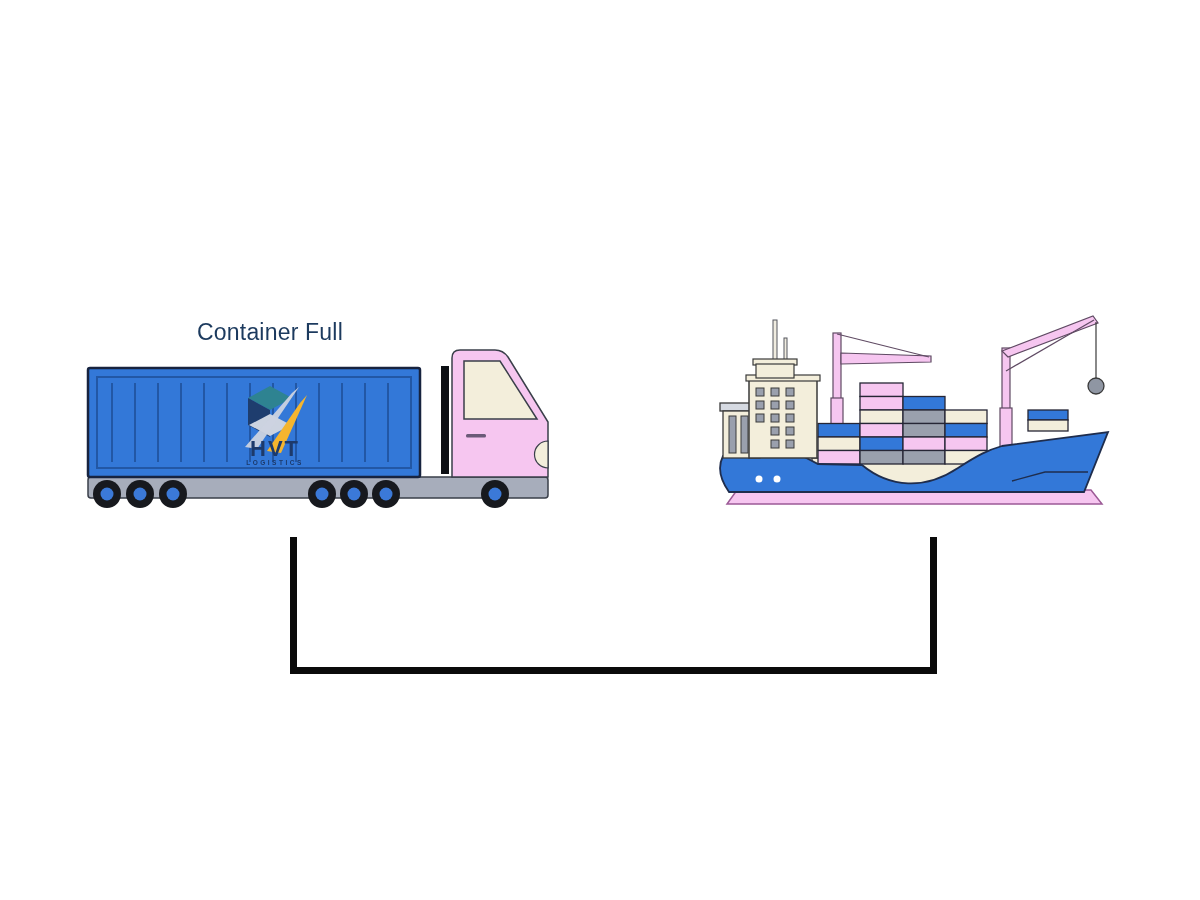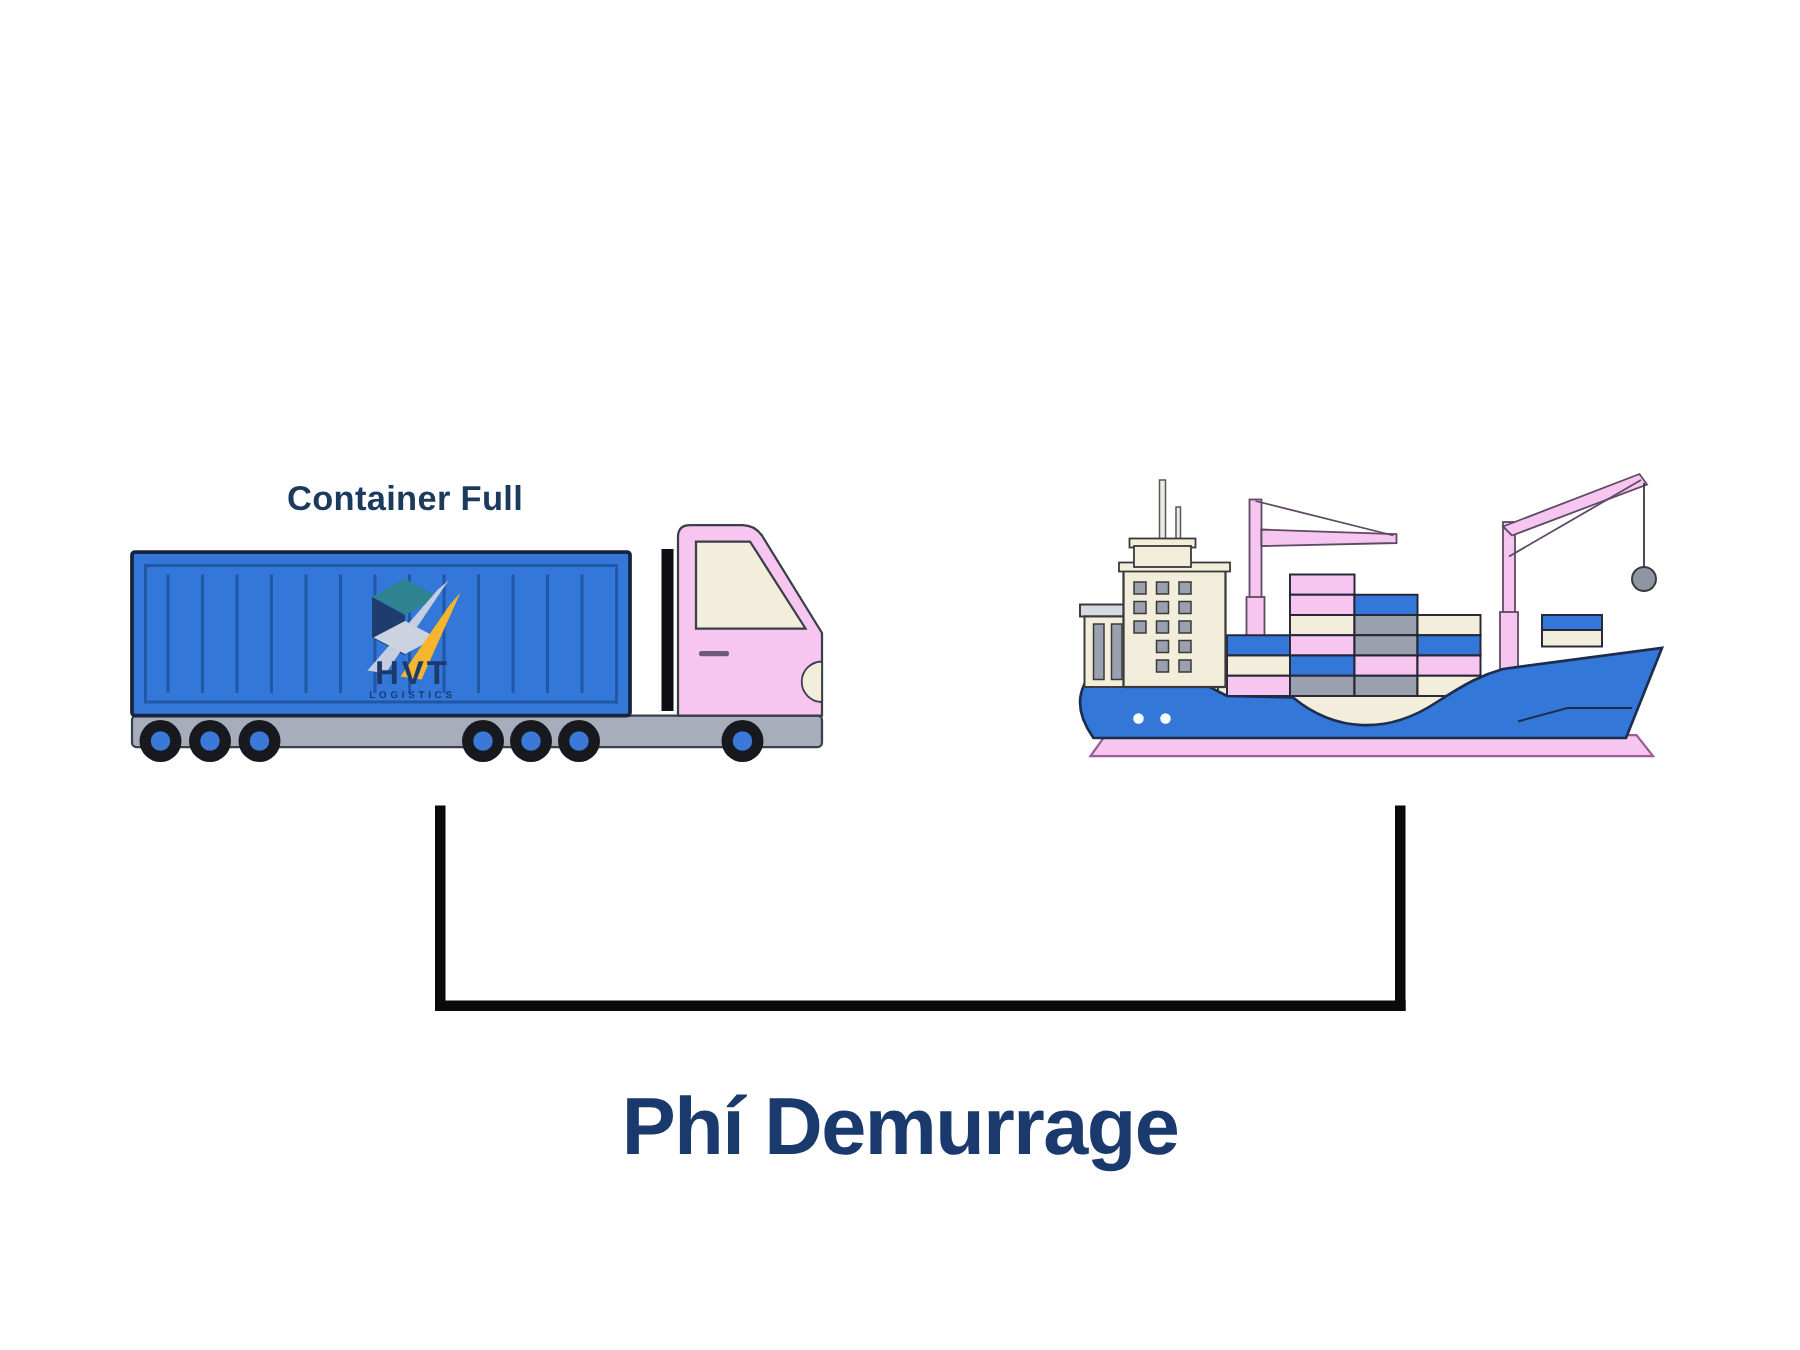--- a/index.html
+++ b/index.html
@@ -4,21 +4,21 @@
 <style>
   html,body{margin:0;padding:0;}
   body{
     width:1200px;height:900px;background:#ffffff;position:relative;
     font-family:"Liberation Sans", sans-serif;overflow:hidden;
   }
   .scene{position:absolute;inset:0;}
   svg{position:absolute;left:0;top:0;}
   .container-label{
     position:absolute;left:150px;top:319px;width:240px;
-    text-align:center;font-size:23px;font-weight:700;
+    text-align:center;font-size:23px;font-weight:400;
     color:#1c3a5e;letter-spacing:0.2px;
   }
   .caption{
     position:absolute;left:0;top:720px;width:1200px;
     text-align:center;font-size:54px;font-weight:bold;
     color:#1a3a6e;letter-spacing:-1px;
   }
 </style>
 </head>
 <body>
@@ -176,14 +176,13 @@
     </g>
 
     <g fill="#0a0a0a">
       <rect x="290" y="537" width="7" height="137"></rect>
       <rect x="930" y="537" width="7" height="137"></rect>
       <rect x="290" y="667" width="647" height="7"></rect>
     </g>
   </svg>
 
   <div class="container-label">Container Full</div>
-  <div class="caption">Phí Demurrage</div>
 </div>
 
 </body></html>

